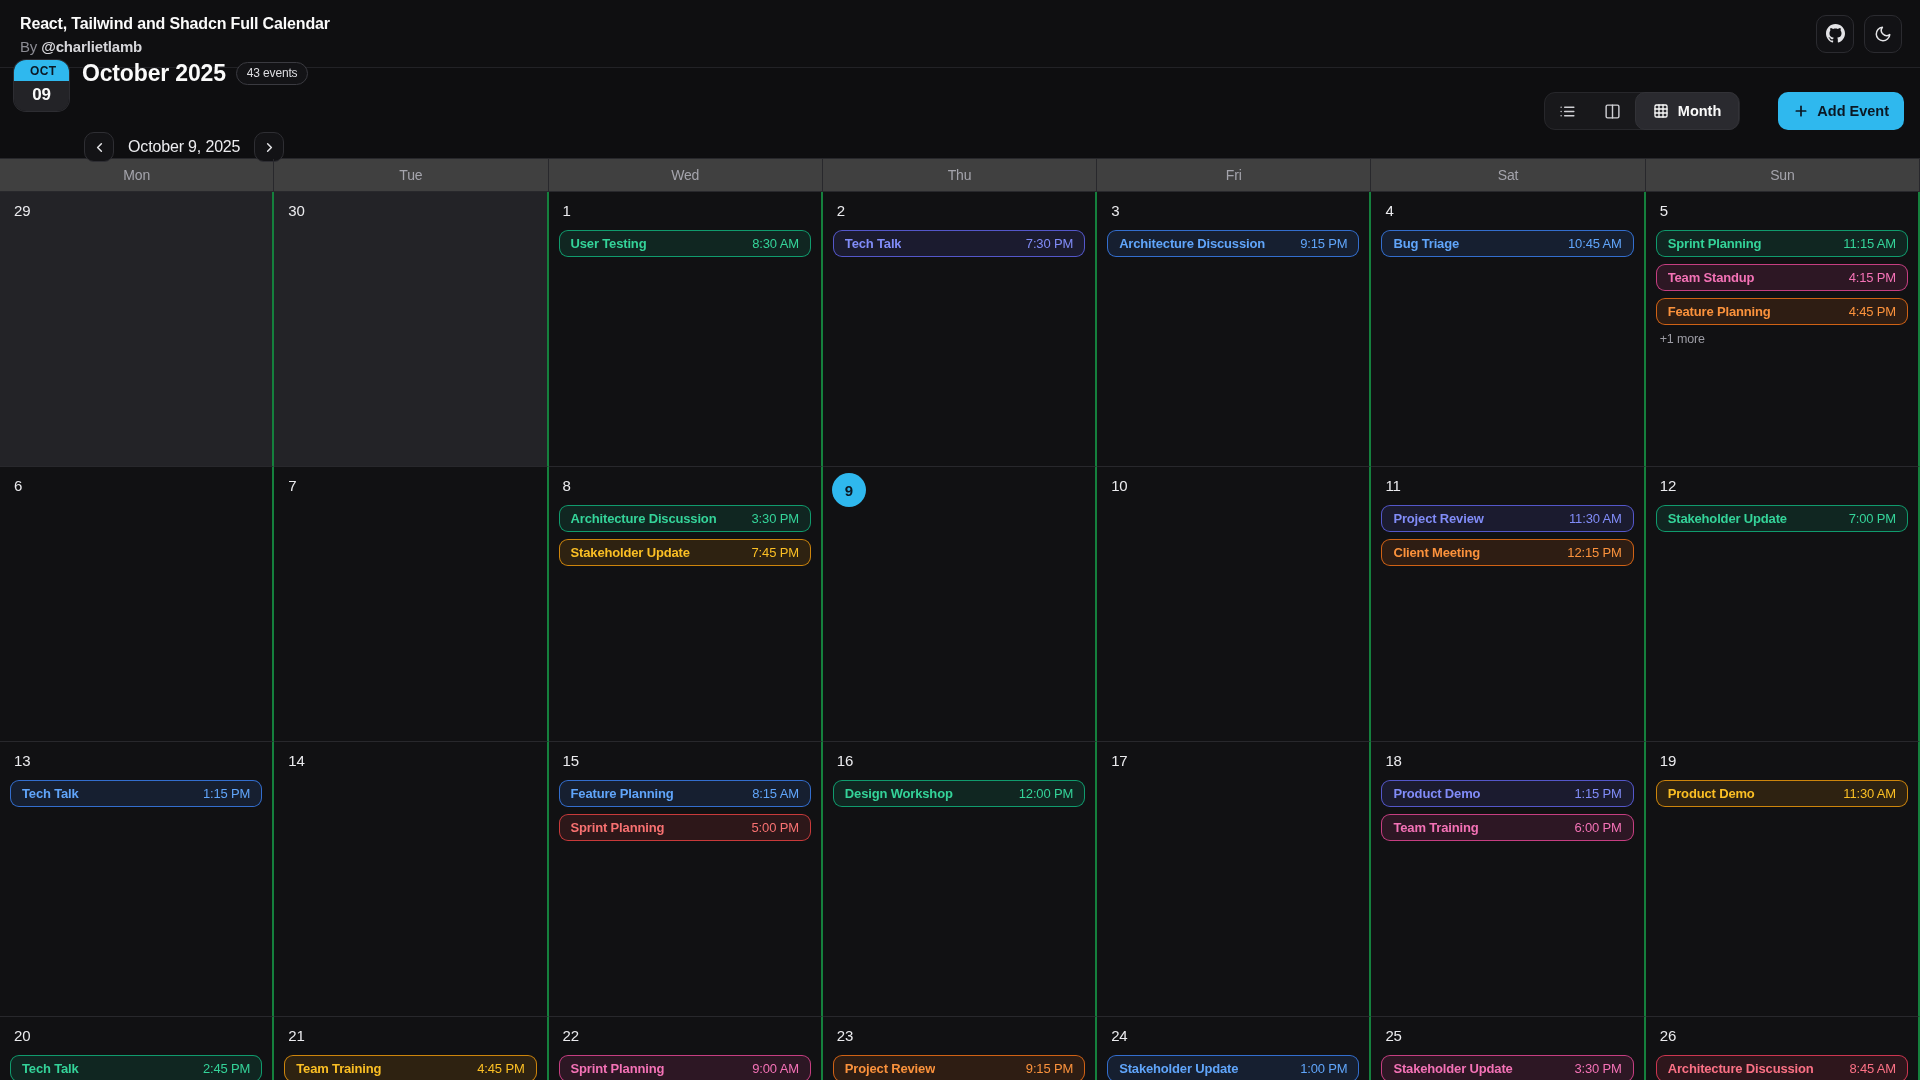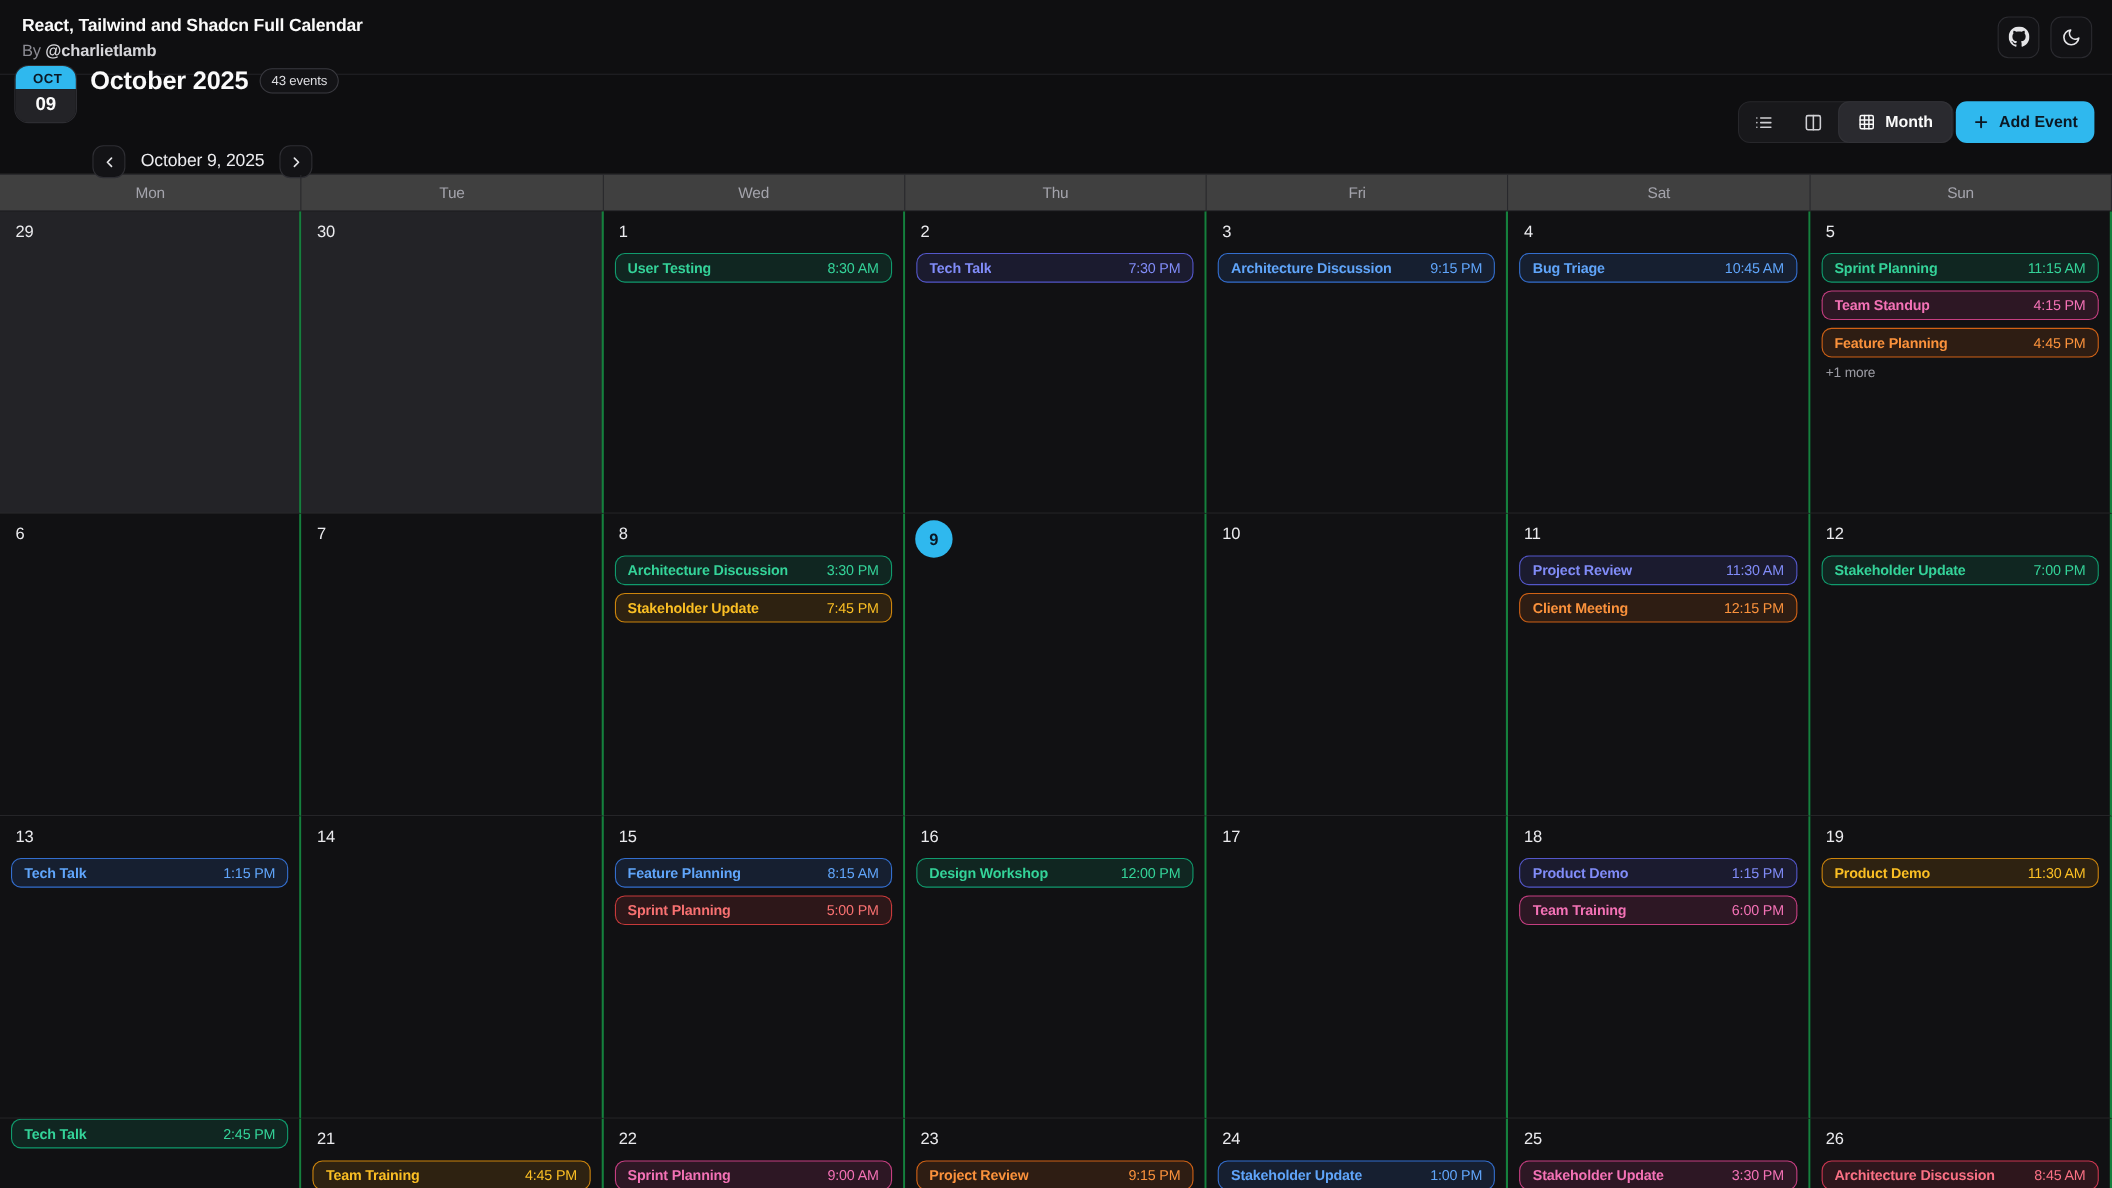--- a/index.html
+++ b/index.html
@@ -69,21 +69,21 @@
     background:transparent; border:none; color:#cfcfd4; cursor:pointer;
   }
   .vs-active{
     height:38px; display:flex; align-items:center; gap:9px; padding:0 17px;
     background:#2a2a2f; border-radius:10px; color:#fafafa; font-size:14.5px; font-weight:700;
     border:1px solid #323237; cursor:pointer;
   }
   .add-event-btn{
     height:38px; display:flex; align-items:center; gap:8px; padding:0 15px;
     background:var(--accent); color:#0b1824; border:none; border-radius:10px;
-    font-size:14.5px; font-weight:700; cursor:pointer; font-family:inherit;
+    font-size:14.5px; font-weight:700; cursor:pointer; font-family:inherit;margin-left:36px;
   }
 
   
   .cal-head{
     display:grid; grid-template-columns:repeat(7,1fr); height:34px;
     border-top:1px solid #28282c; border-bottom:1px solid #28282c; background:#404040;
   }
   .wd{
     display:flex; align-items:center; justify-content:center;
     font-size:14px; color:#a4a4ac; border-right:1px solid #28282c;
@@ -365,20 +365,21 @@
       <div class="cell">
         <div class="dnum">19</div>
         <div class="chip" style="color: rgb(251, 191, 36); border-color: rgba(245, 158, 11, 0.8); background: rgba(245, 158, 11, 0.13);">
           <span class="ct">Product Demo</span>
           <span class="cm">11:30 AM</span>
         </div>
       </div>
     </div>
     <div class="week">
       <div class="cell">
+        <div class="dnum">20</div>
         <div class="chip" style="color: rgb(52, 211, 153); border-color: rgba(16, 185, 129, 0.8); background: rgba(16, 185, 129, 0.13);">
           <span class="ct">Tech Talk</span>
           <span class="cm">2:45 PM</span>
         </div>
       </div>
       <div class="cell">
         <div class="dnum">21</div>
         <div class="chip" style="color: rgb(251, 191, 36); border-color: rgba(245, 158, 11, 0.8); background: rgba(245, 158, 11, 0.13);">
           <span class="ct">Team Training</span>
           <span class="cm">4:45 PM</span>

